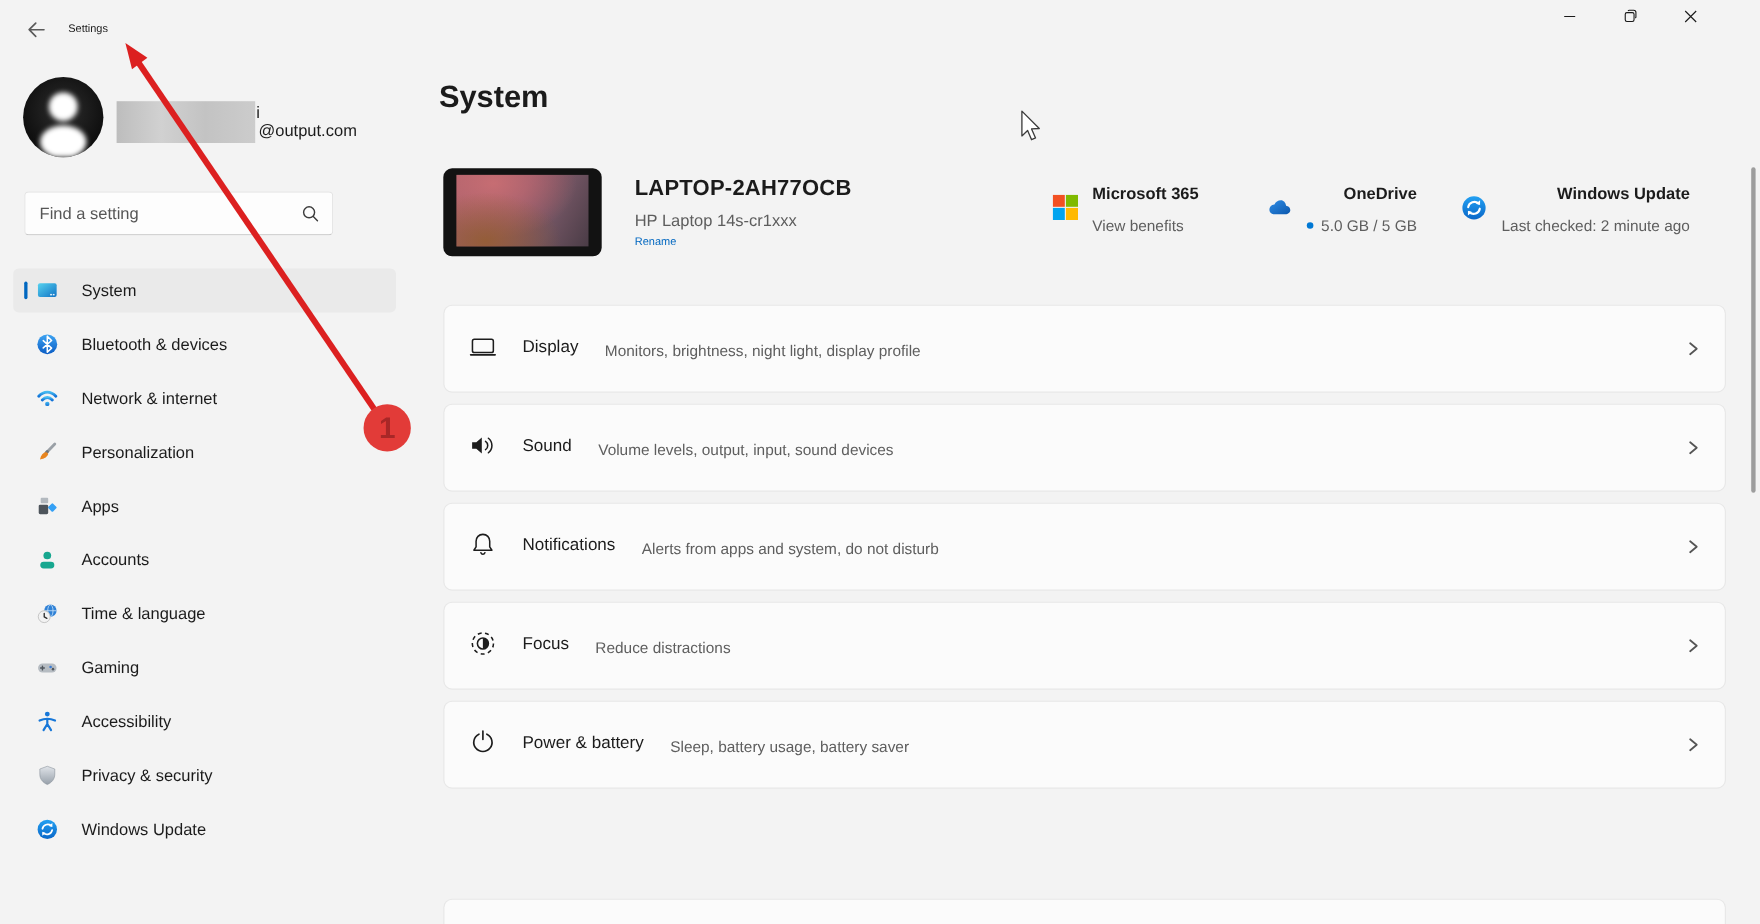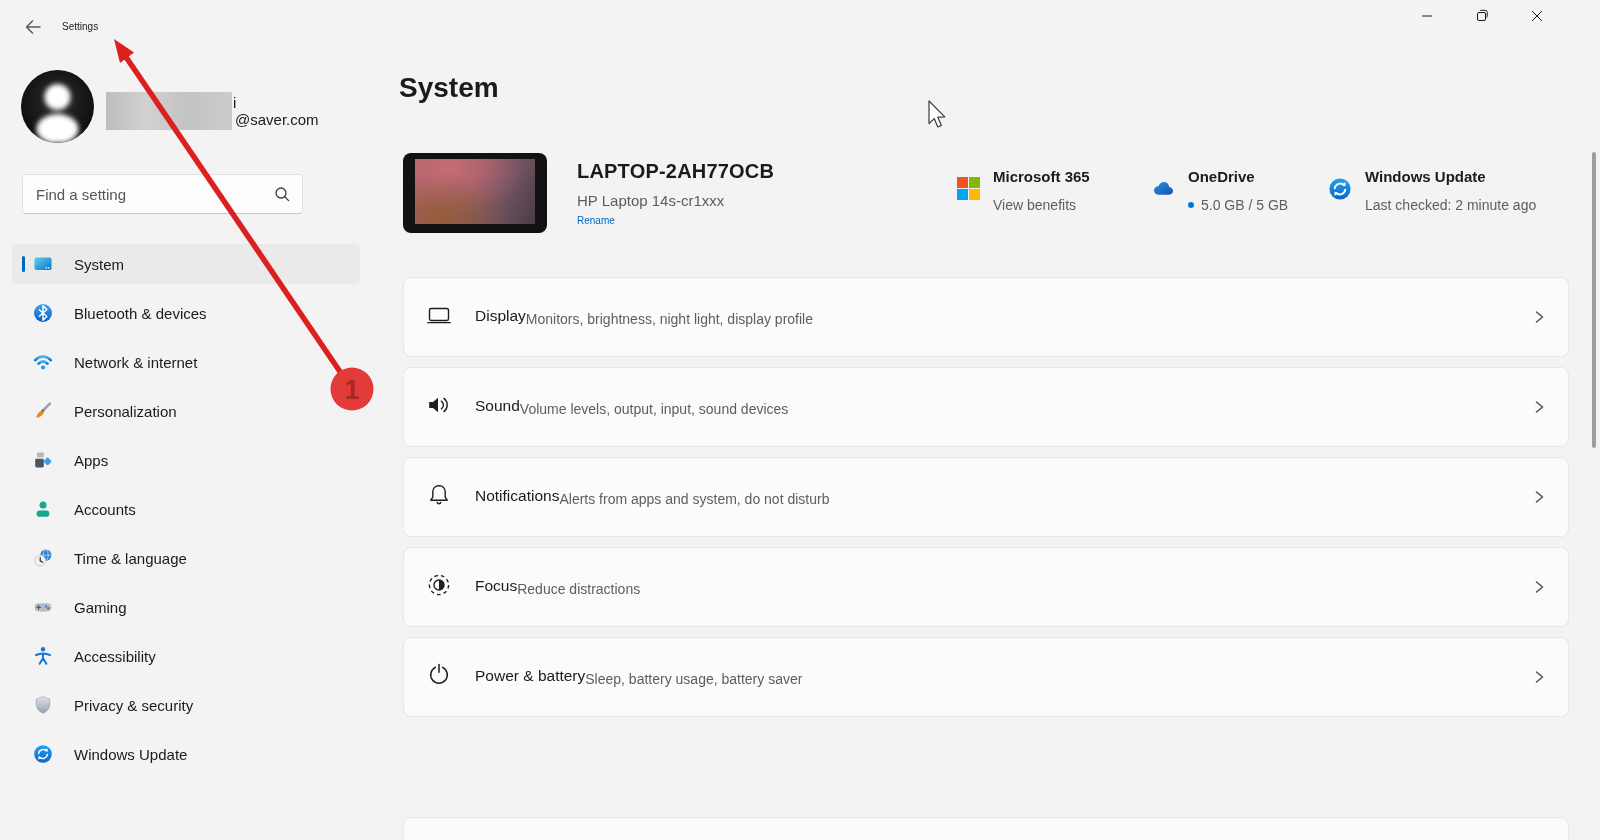--- a/index.html
+++ b/index.html
@@ -46,33 +46,33 @@
   .hero-img { position:absolute; left:403px; top:153px; width:144px; height:80px; border-radius:8px;
     background:#121212; }
   .hero-screen { position:absolute; left:12px; right:12px; top:6px; bottom:9px;
     background-image:
       radial-gradient(at 22% 92%, rgba(148,94,44,.8), transparent 52%),
       radial-gradient(at 28% 12%, rgba(206,112,116,.85), transparent 62%),
       linear-gradient(118deg,#a9606b 0%,#91596a 45%,#6e5260 72%,#4a3c46 100%); }
   .hero-name { position:absolute; left:577px; top:160px; font-size:20px; font-weight:700; letter-spacing:.2px; }
   .hero-model { position:absolute; left:577px; top:192px; font-size:15px; color:#5d5d5d; }
   .hero-rename { position:absolute; left:577px; top:215px; font-size:10px; color:#0067c0; cursor:pointer; }
-  .tile { position:absolute; top:168px; display:flex; gap:13px; }
+  .tile { position:absolute; top:168px; display:flex; gap:13px;text-align:right; }
   .tile.t1 { left:957px; } .tile.t2 { left:1145px; } .tile.t3 { left:1328px; }
   .tile-icon { margin-top:9px; }
   .tile-title { font-size:15px; font-weight:600; }
   .tile-sub { font-size:14px; color:#5e5e5e; margin-top:12px; display:flex; align-items:center; }
   .dot { width:6px; height:6px; border-radius:50%; background:#0078d4; display:inline-block; margin-right:7px; }
   
   .card { position:absolute; left:403px; width:1166px; height:80px; background:#fbfbfb;
     border:1px solid #e7e7e7; border-radius:8px; display:flex; align-items:center;
     padding:0 22px 0 21px; cursor:pointer; }
   .row-text { margin-left:22px; display:flex; flex-direction:row; }
   .row-title { font-size:15.5px; }
-  .row-sub { font-size:14px; color:#5e5e5e; margin-top:4px; }
+  .row-sub { font-size:14px; color:#5e5e5e; margin-top:4px;margin-left:24px; }
   .chevron { margin-left:auto; display:flex; }
   
   .scrollbar { position:absolute; left:1592px; top:152px; width:4px; height:296px;
     background:#9d9d9d; border-radius:2px; cursor:pointer; }
   .annot { position:absolute; left:0; top:0; z-index:40; pointer-events:none; }
   .cursor { position:absolute; left:928px; top:100px; z-index:60; pointer-events:none; }
 </style>
 </head>
 <body>
 
@@ -134,21 +134,21 @@
   </div>
 
   <div class="avatar">
     <svg width="73" height="73" viewBox="0 0 73 73">
       <circle cx="36.5" cy="27" r="13" fill="#ffffff"></circle>
       <ellipse cx="36.5" cy="59" rx="21" ry="15" fill="#ffffff"></ellipse>
     </svg>
   </div>
   <div class="name-blur"></div>
   <div class="name-tail">i</div>
-  <div class="email">@saver.com</div>
+  <div class="email">@output.com</div>
 
   <div class="search">
     <input type="text" placeholder="Find a setting" style="">
     <span class="mag">
       <svg width="17" height="17" viewBox="0 0 17 17">
           <circle cx="7" cy="7" r="5" stroke="#3c3c3c" stroke-width="1.3" fill="none"></circle>
           <line x1="10.8" y1="10.8" x2="14.6" y2="14.6" stroke="#3c3c3c" stroke-width="1.3" stroke-linecap="round"></line>
         </svg>
     </span>
   </div>

